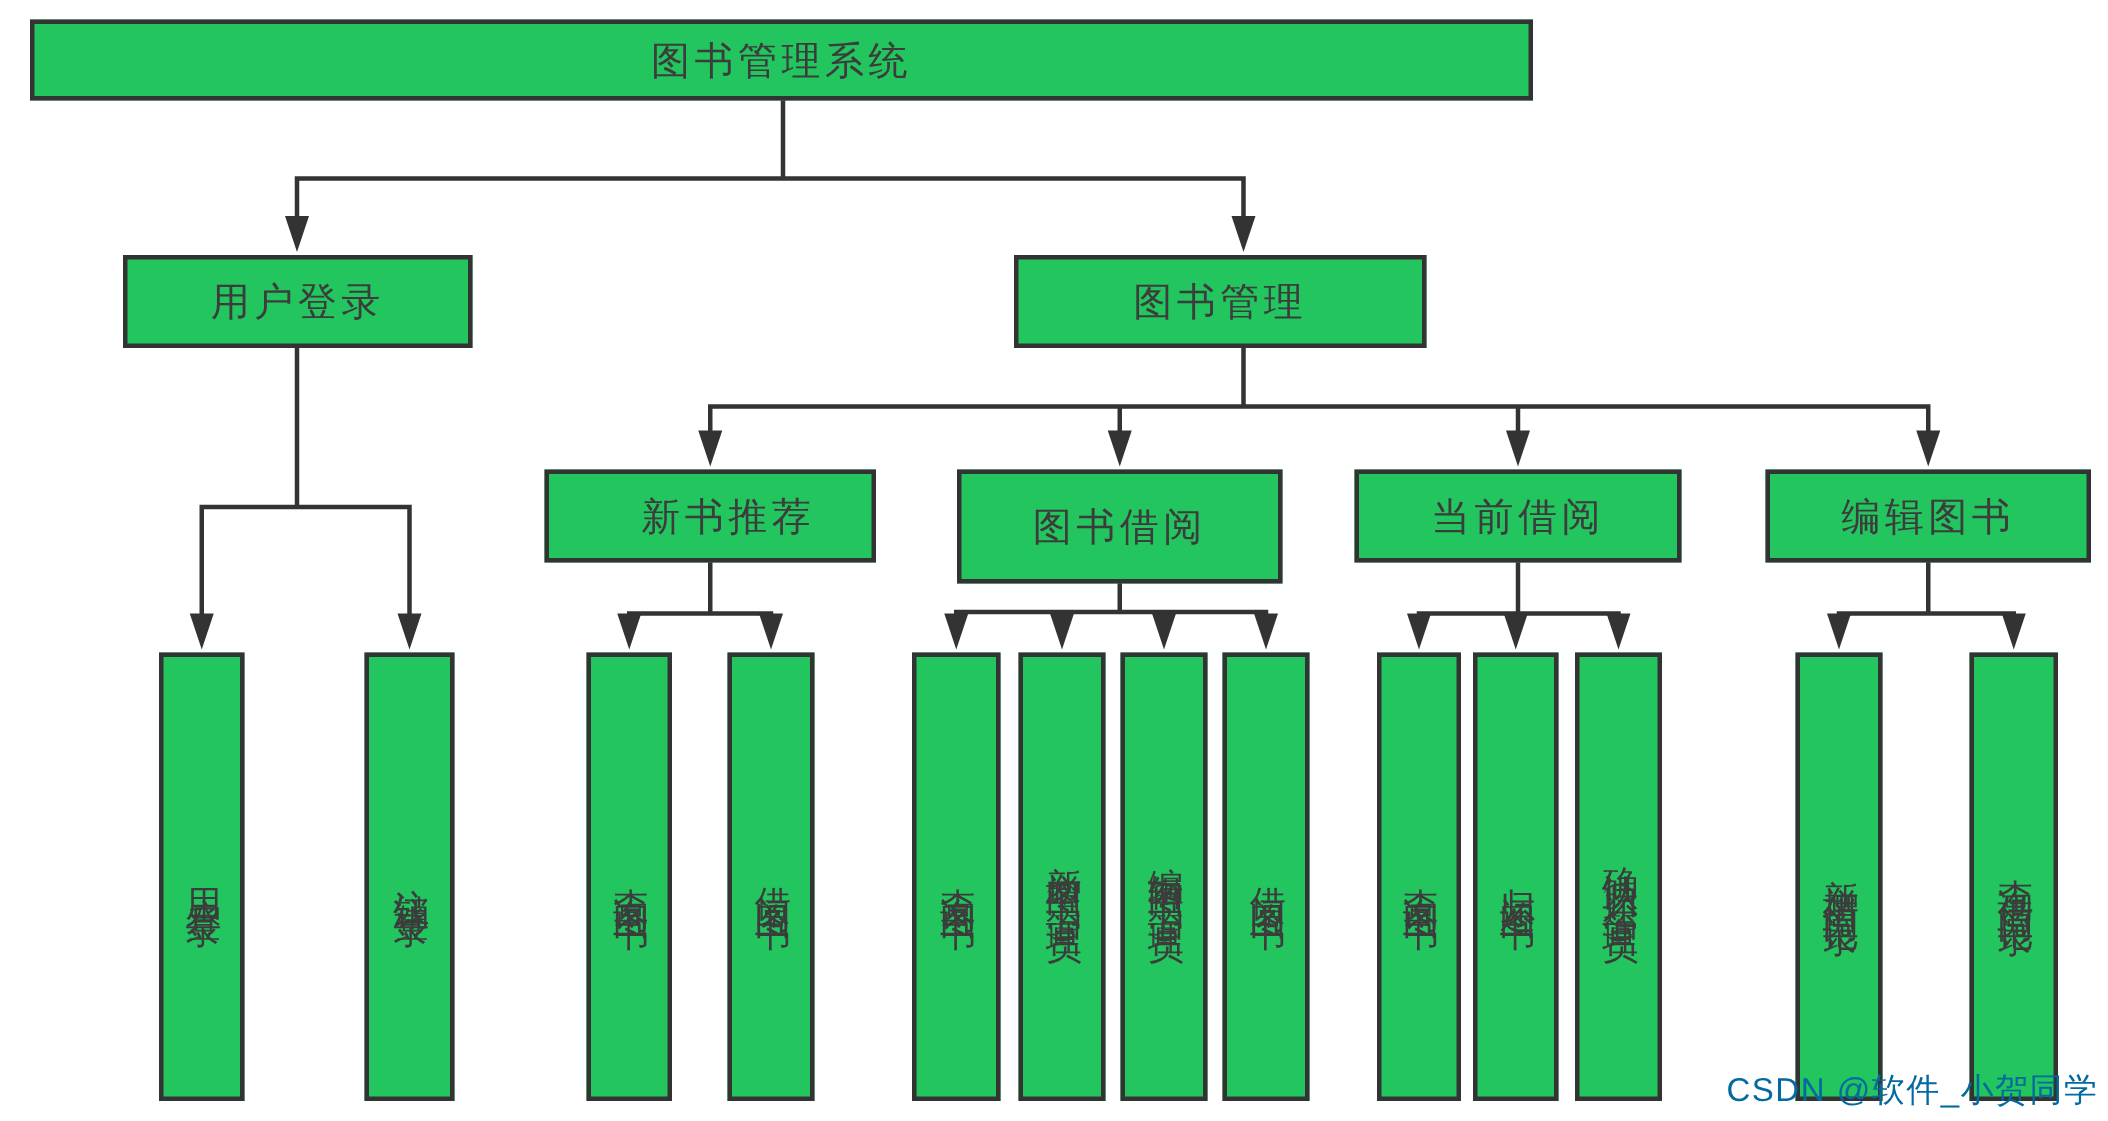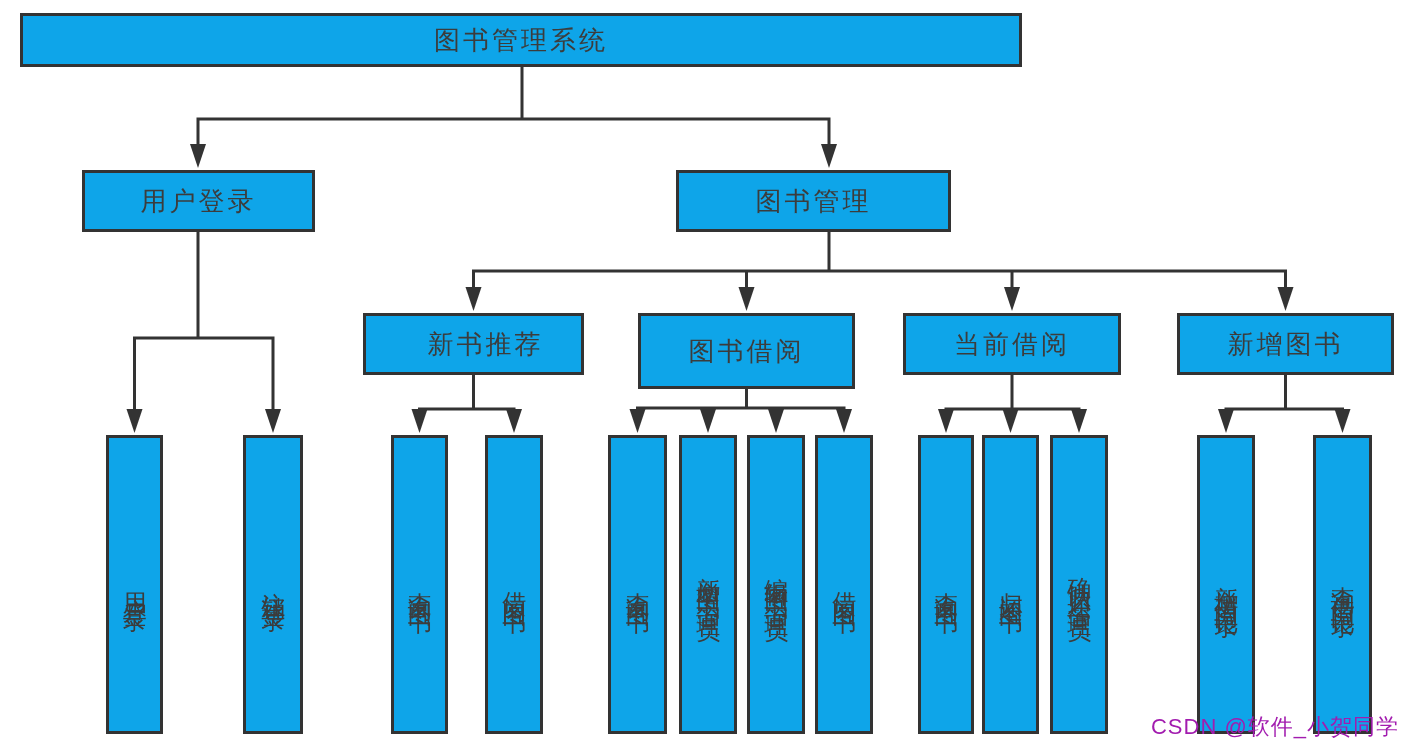--- a/index.html
+++ b/index.html
@@ -18,21 +18,21 @@
   svg.wires {
     position: absolute;
     left: 0; top: 0;
     width: 1405px; height: 747px;
     pointer-events: none;
   }
   .node {
     position: absolute;
     box-sizing: border-box;
     border: 3px solid #333333;
-    background: #0ea5e9;
+    background: #22c55e;
     display: flex;
     align-items: center;
     justify-content: center;
     color: #3c3c3c;
   }
   .h-node {
     font-size: 26px;
     letter-spacing: 3px;
     white-space: nowrap;
   }
@@ -43,21 +43,21 @@
     letter-spacing: 6px;
     line-height: 1.1;
     white-space: nowrap;
   }
   .watermark {
     position: absolute;
     top: 712px;
     right: 6px;
     font-size: 22px;
     letter-spacing: 1px;
-    color: #a21caf;
+    color: #0369a1;
     white-space: nowrap;
   }
 </style>
 </head>
 <body>
 
 <div class="canvas">
 
   <svg class="wires" viewBox="0 0 1405 747" xmlns="http://www.w3.org/2000/svg">
     <g stroke="#333333" stroke-width="3" fill="none" stroke-linecap="square">
@@ -100,21 +100,21 @@
   </svg>
 
   <div class="node h-node" style="left:20px; top:13px; width:1002px; height:54px;">图书管理系统</div>
 
   <div class="node h-node" style="left:82px; top:170px; width:233px; height:62px;">用户登录</div>
   <div class="node h-node" style="left:676px; top:170px; width:275px; height:62px;">图书管理</div>
 
   <div class="node h-node" style="left:363px; top:313px; width:221px; height:62px;padding-left:24px;">新书推荐</div>
   <div class="node h-node" style="left:638px; top:313px; width:217px; height:76px;">图书借阅</div>
   <div class="node h-node" style="left:903px; top:313px; width:218px; height:62px;text-align:right;">当前借阅</div>
-  <div class="node h-node" style="left:1177px; top:313px; width:217px; height:62px;">新增图书</div>
+  <div class="node h-node" style="left:1177px; top:313px; width:217px; height:62px;">编辑图书</div>
 
   <div class="node v-node" style="left:106px; top:435px; width:57px; height:299px;">
     <span>用户登录</span>
   </div>
   <div class="node v-node" style="left:243px; top:435px; width:60px; height:299px;">
     <span>注销登录</span>
   </div>
 
   <div class="node v-node" style="left:391px; top:435px; width:57px; height:299px;">
     <span>查询图书</span>

